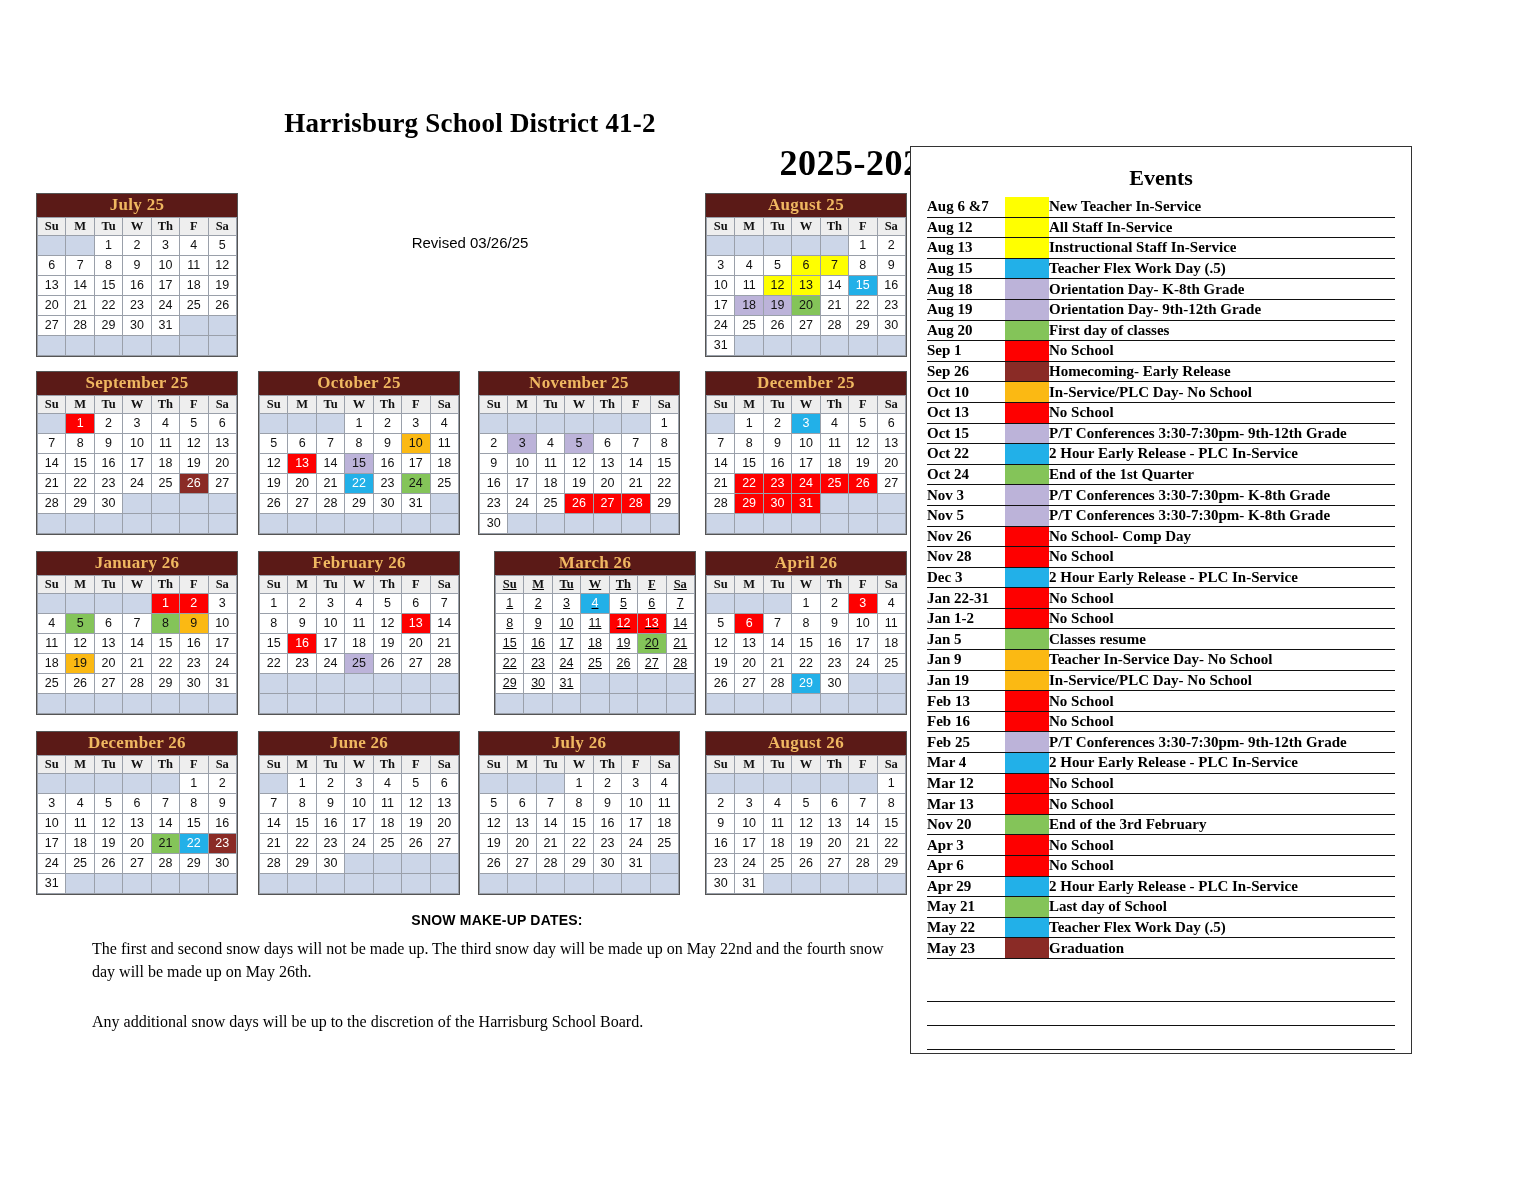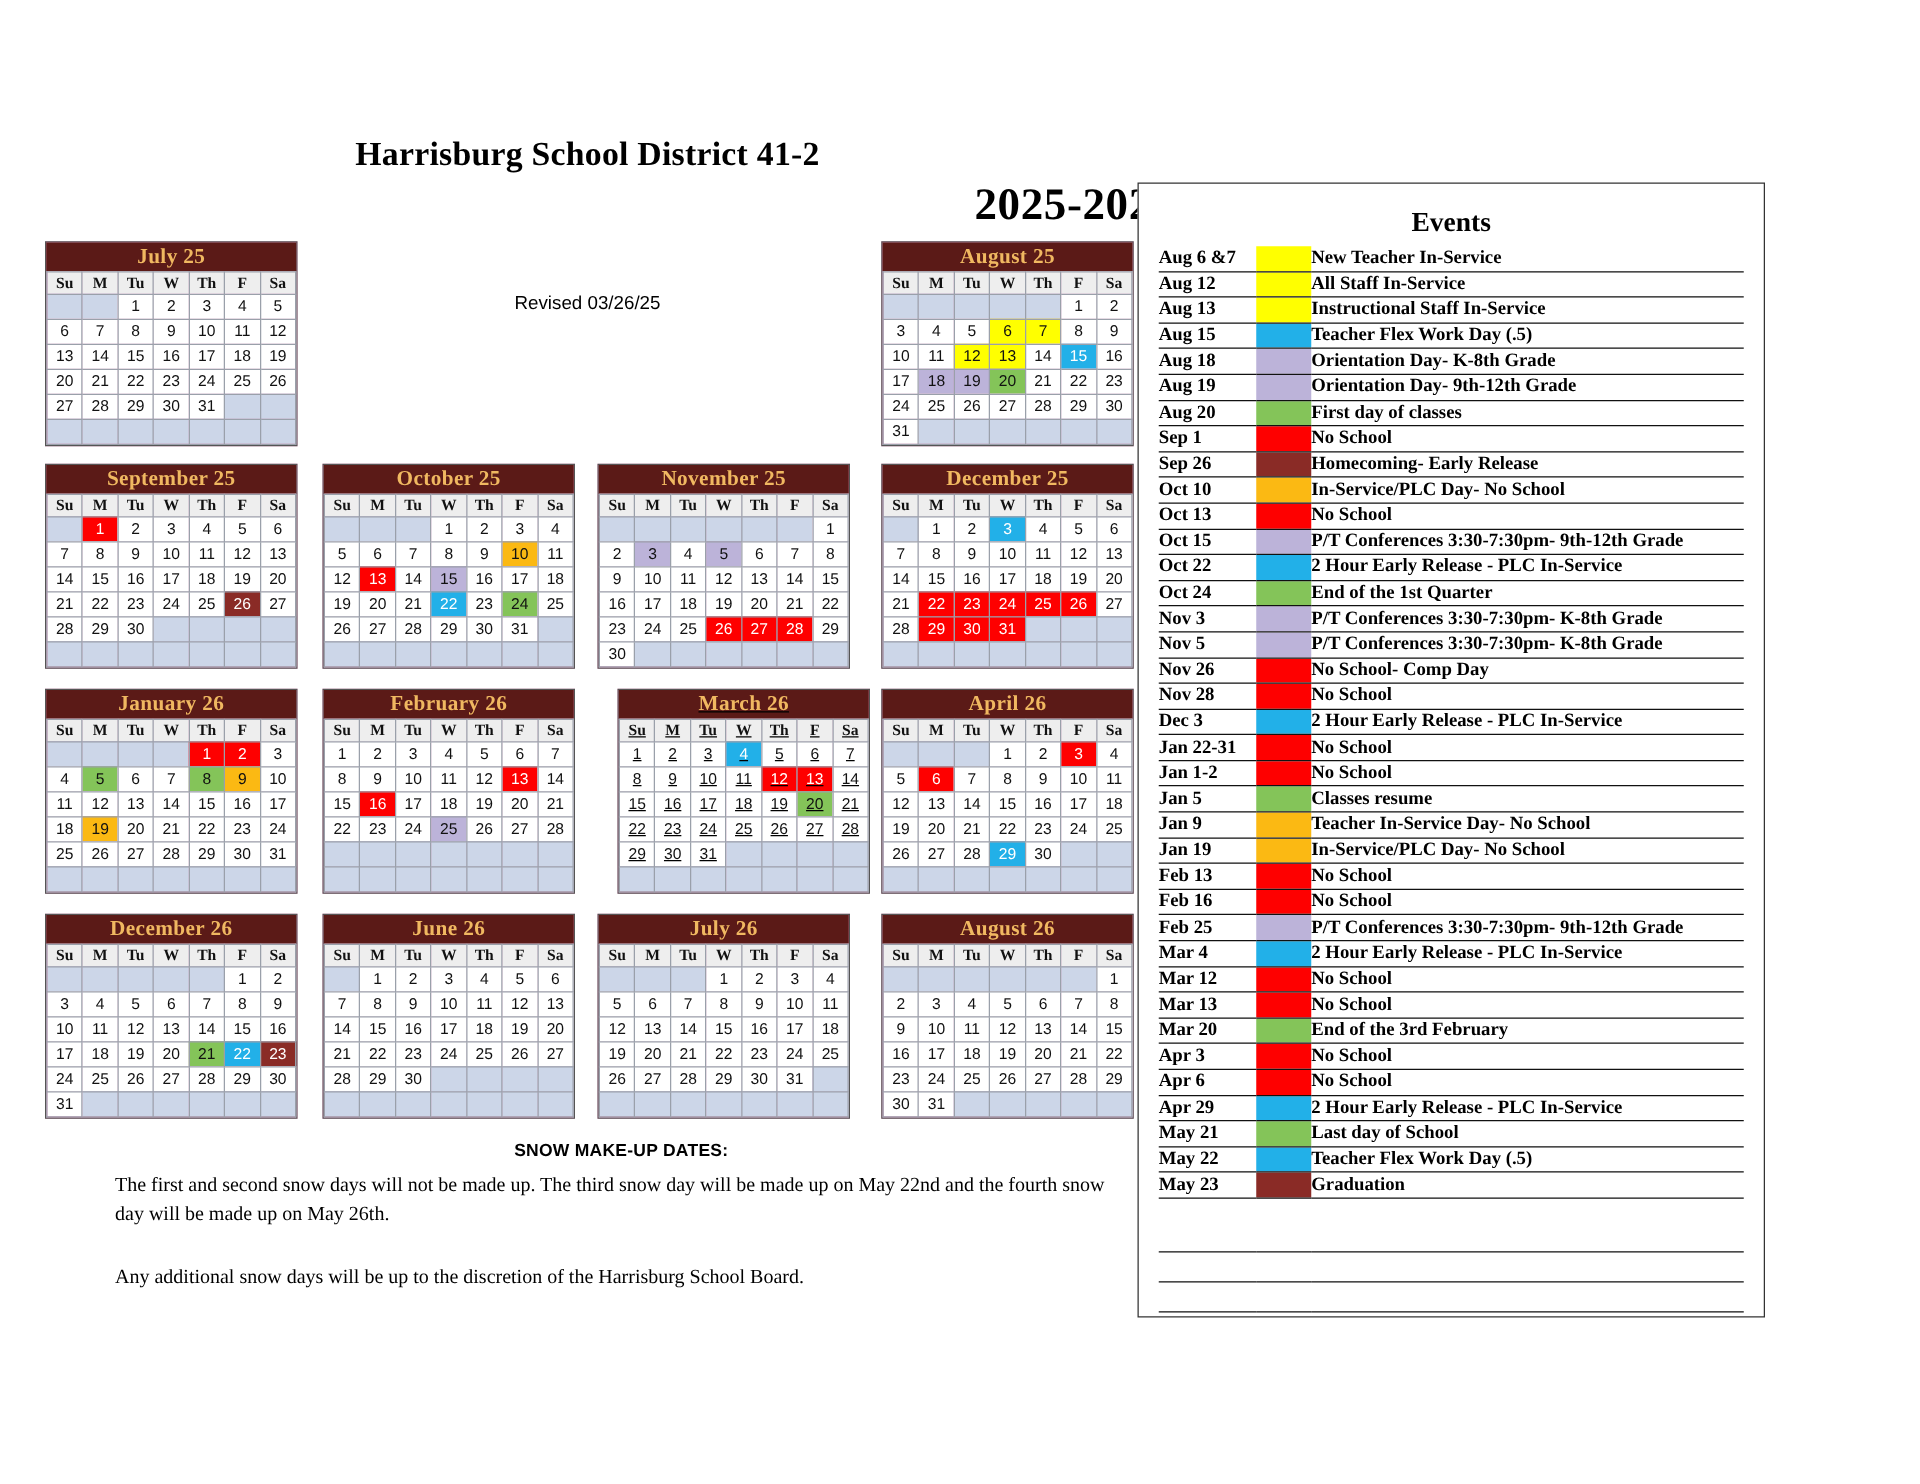--- a/index.html
+++ b/index.html
@@ -33,21 +33,21 @@
   }
 
   
   #months{
     position:absolute;left:0;top:0;width:910px;height:910px;
   }
   .month{
     position:absolute;
     width:202px;
     border:1px solid #555;
-    background:#f9a8d4;
+    background:#000000;
     box-sizing:border-box;
   }
   .month-title{
     background:#5b1a17;
     color:#f0b861;
     font-family:"Liberation Serif", serif;
     font-weight:bold;
     font-size:17px;
     text-align:center;
     padding:2px 0 3px 0;
@@ -1375,21 +1375,21 @@
           <td class="ev-label">No School</td>
         </tr>
         <tr>
           <td class="ev-date">Mar 13</td>
           <td class="ev-swatch">
             <span class="swatch" style="background: rgb(254, 0, 0);"></span>
           </td>
           <td class="ev-label">No School</td>
         </tr>
         <tr>
-          <td class="ev-date">Mar 20</td>
+          <td class="ev-date">Nov 20</td>
           <td class="ev-swatch">
             <span class="swatch" style="background: rgb(132, 196, 89);"></span>
           </td>
           <td class="ev-label">End of the 3rd February</td>
         </tr>
         <tr>
           <td class="ev-date">Apr 3</td>
           <td class="ev-swatch">
             <span class="swatch" style="background: rgb(254, 0, 0);"></span>
           </td>

